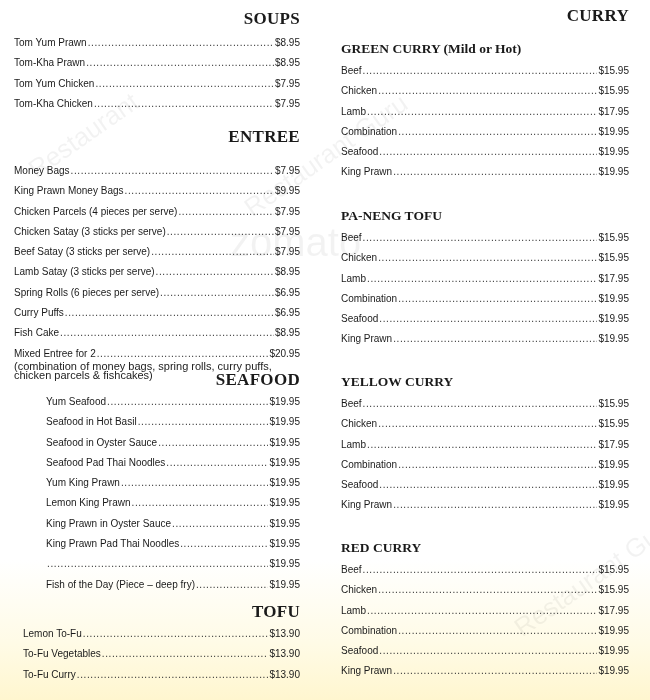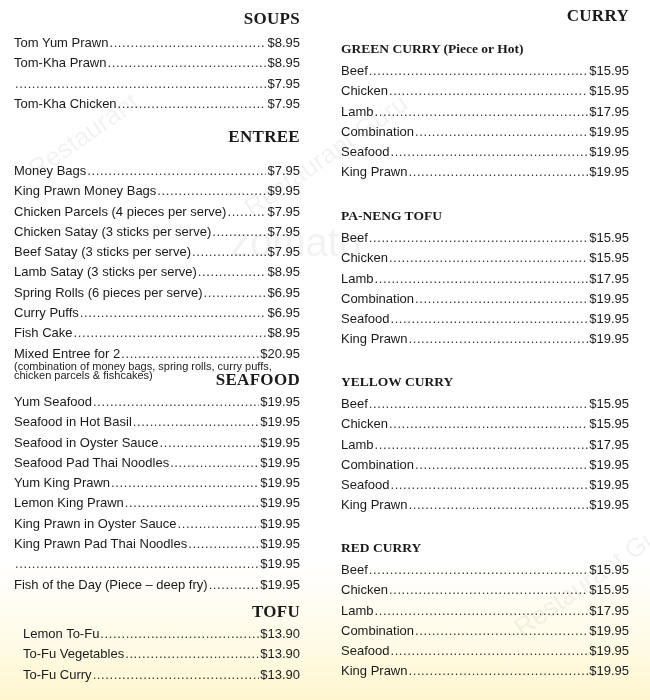--- a/index.html
+++ b/index.html
@@ -23,21 +23,21 @@
       font-size: 17px; text-align: right; letter-spacing: 0.3px;
       margin: 0; line-height: 20px;
     }
     .sub-title {
       font-family: "Liberation Serif", serif; font-weight: bold;
       font-size: 13.5px; margin: 0; line-height: 18px;
     }
     .sub-title .paren { font-weight: bold; }
     .row {
       display: flex; align-items: baseline;
-      font-size: 13px; line-height: 20.3px; height: 20.3px;
+      font-size: 10px; line-height: 20.3px; height: 20.3px;
     }
     .row .name { white-space: nowrap; }
     .row .dots {
       flex: 1; overflow: hidden; white-space: nowrap;
       margin: 0 1px; color: #333;
     }
     .row .dots::before {
       content: "................................................................................................................................";
       letter-spacing: 0.6px;
     }
@@ -61,20 +61,21 @@
           <span class="name">Tom Yum Prawn</span>
           <span class="dots"></span>
           <span class="price">$8.95</span>
         </div>
       <div class="row">
           <span class="name">Tom-Kha Prawn</span>
           <span class="dots"></span>
           <span class="price">$8.95</span>
         </div>
       <div class="row">
+          <span class="name">Tom Yum Chicken</span>
           <span class="dots"></span>
           <span class="price">$7.95</span>
         </div>
       <div class="row">
           <span class="name">Tom-Kha Chicken</span>
           <span class="dots"></span>
           <span class="price">$7.95</span>
         </div>
     </div>
   </section>
@@ -131,21 +132,21 @@
           <span class="name">Mixed Entree for 2</span>
           <span class="dots"></span>
           <span class="price">$20.95</span>
         </div>
       <div class="note">(combination of money bags, spring rolls, curry puffs, chicken parcels &amp; fishcakes)</div>
     </div>
   </section>
 
   <section style="position:absolute;top:370px;left:0;width:286px;">
     <h2 class="section-title">SEAFOOD</h2>
-    <div style="margin-top:2px;">
+    <div style="margin-top:2px;margin-left:32px;">
       <div class="row">
           <span class="name">Yum Seafood</span>
           <span class="dots"></span>
           <span class="price">$19.95</span>
         </div>
       <div class="row">
           <span class="name">Seafood in Hot Basil</span>
           <span class="dots"></span>
           <span class="price">$19.95</span>
         </div>
@@ -210,21 +211,21 @@
           <span class="price">$13.90</span>
         </div>
     </div>
   </section>
 </div>
 
 <div class="col col-right">
   <h2 class="section-title" style="position:absolute;top:6px;left:0;width:288px;">CURRY</h2>
 
   <section style="position:absolute;top:40px;left:0;width:288px;">
-    <h3 class="sub-title"><span>GREEN CURRY</span> <span class="paren">(Piece or Hot)</span></h3>
+    <h3 class="sub-title"><span>GREEN CURRY</span> <span class="paren">(Mild or Hot)</span></h3>
     <div style="margin-top:3px;">
       <div class="row">
           <span class="name">Beef</span>
           <span class="dots"></span>
           <span class="price">$15.95</span>
         </div>
       <div class="row">
           <span class="name">Chicken</span>
           <span class="dots"></span>
           <span class="price">$15.95</span>

